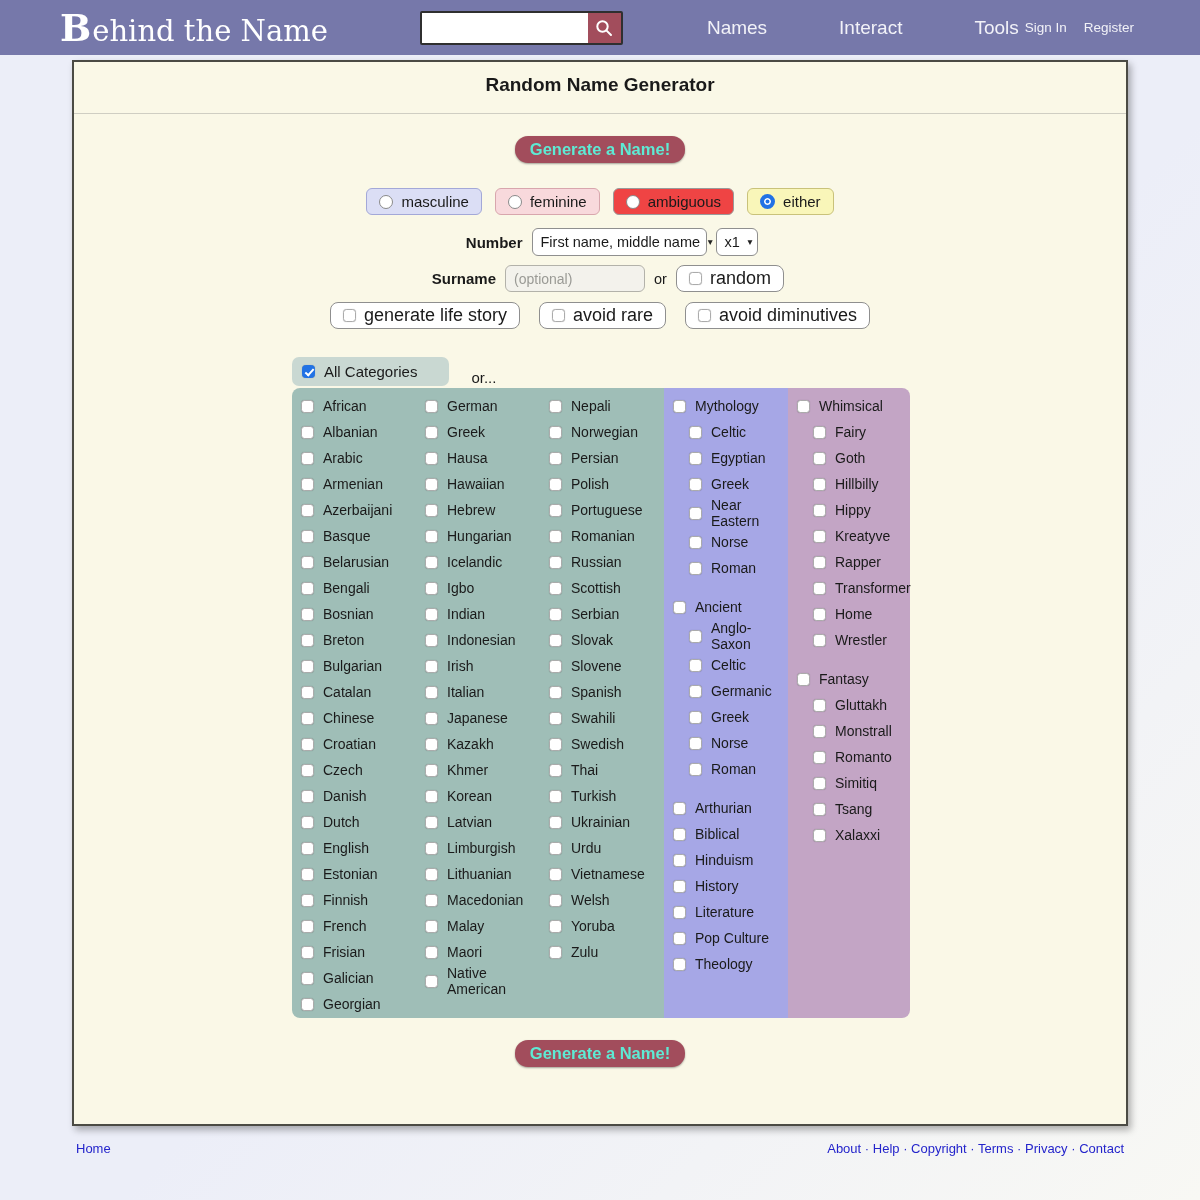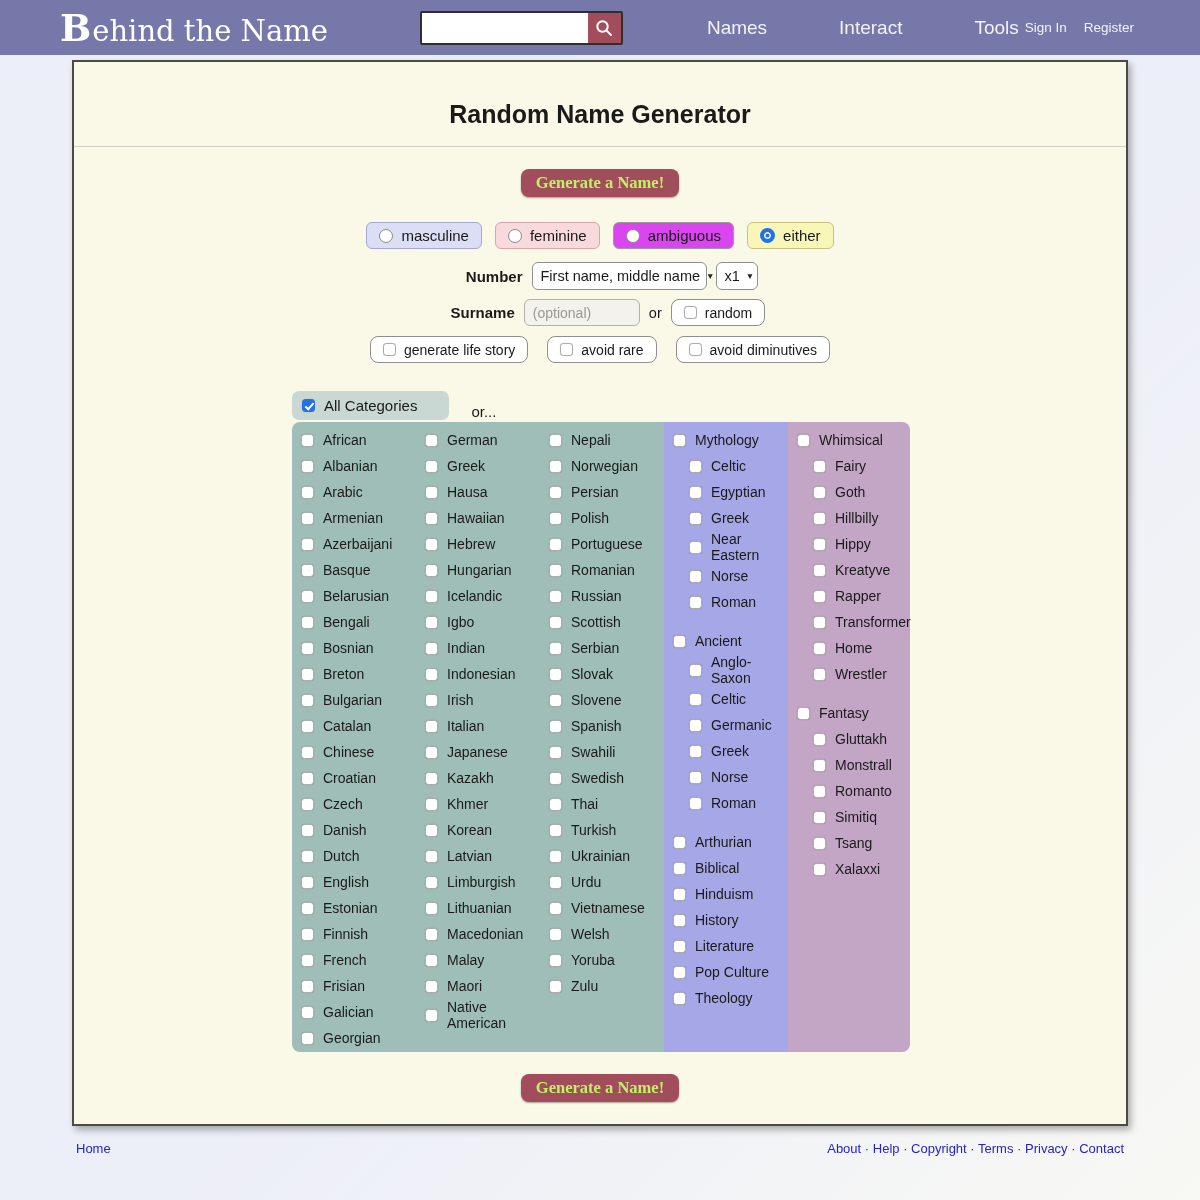--- a/index.html
+++ b/index.html
@@ -24,28 +24,28 @@
   .nav-link { color:#f2f2f8; font-size:19px; text-decoration:none; cursor:pointer; }
   .auth { margin-left:auto; display:flex; gap:17px; }
   .auth-link { color:#f2f2f8; font-size:13.5px; text-decoration:none; cursor:pointer; }
   
   .panel {
     width:1056px; height:1066px; margin:5px auto 0;
     background:var(--panel-bg,#faf8e7);
     border:2px solid #4b4b44;
     box-shadow:3px 4px 7px rgba(0,0,0,.3);
   }
-  .page-title { text-align:center; font-size:25px; font-weight:bold; margin-top:38px; }
+  .page-title { text-align:center; font-size:19px; font-weight:bold; margin-top:12px; }
   .panel-hr { border-top:1px solid #cfcec3; margin-top:17px; }
   .btn-row { text-align:center; }
   .generate-btn {
-    display:inline-block; background:var(--button-bg,#a24d5c); color:#bef264;
+    display:inline-block; background:var(--button-bg,#a24d5c); color:#5eead4;
     font-weight:bold; font-size:16.5px; padding:4px 15px; border:none;
-    border-radius:8px; box-shadow:0 1px 2px rgba(0,0,0,.35); cursor:pointer;
-    font-family:Liberation Serif, serif;
+    border-radius:13px; box-shadow:0 1px 2px rgba(0,0,0,.35); cursor:pointer;
+    font-family:Liberation Sans, sans-serif;
   }
   .btn-top { margin-top:22px; } .btn-bottom { margin-top:22px; }
   
   .gender-row { display:flex; justify-content:center; gap:13px; margin-top:25px; }
   .chip {
     display:inline-flex; align-items:center; gap:8px; height:27px;
     border:1px solid #9a9a9a; border-radius:6px; padding:0 12px;
     font-size:15px; background:#fff; cursor:pointer; white-space:nowrap;
   }
   .radio { width:14px; height:14px; border:1px solid #8a8a8a; border-radius:50%; background:#fff; flex:none; }
@@ -57,27 +57,27 @@
   .num-row { margin-top:13px; } .sur-row { margin-top:9px; }
   .row-label { font-weight:bold; width:80px; text-align:right; }
   .selectbox {
     display:inline-flex; align-items:center; justify-content:space-between;
     height:28px; border:1px solid #8f8f8f; border-radius:6px; background:#fff;
     padding:0 8px; font-size:14.5px; cursor:pointer; white-space:nowrap;
   }
   .sel-parts { width:175px; } .sel-count { width:42px; }
   .sel-arrow { font-size:8.5px; color:#222; margin-left:6px; }
   .surname-input {
-    width:116px; height:27px; border:1px solid #b3b2aa; border-radius:6px;
+    width:140px; height:27px; border:1px solid #b3b2aa; border-radius:6px;
     background:#f3f2ec; padding:0 8px; font-size:14px; color:#be185d; outline:none;
   }
   .surname-input::placeholder { color:#9a9a95; }
   .or-label { font-size:14.5px; }
   .options-row { display:flex; justify-content:center; gap:19px; margin-top:10px; }
-  .option-chip { border-radius:8px; border-color:#8f8f8f; font-size:14px; }
+  .option-chip { border-radius:8px; border-color:#8f8f8f; font-size:18px; }
   .cb {
     width:13px; height:13px; background:#fff; border:1px solid #ababab;
     border-radius:3.5px; flex:none; box-shadow:0 0 1px rgba(0,0,0,.25);
   }
   .cb.checked { background:var(--accent-blue,#2172e5); border-color:var(--accent-blue,#2172e5); position:relative; }
   .cb.checked::after {
     content:""; position:absolute; left:4px; top:1px; width:3px; height:7px;
     border:solid #fff; border-width:0 2px 2px 0; transform:rotate(42deg);
   }
   
@@ -147,21 +147,21 @@
       <label class="chip gender-chip" style="background: rgb(219, 222, 245); border-color: rgb(163, 168, 216);">
         <span class="radio"></span>
         <span>masculine</span>
       </label>
 
       <label class="chip gender-chip" style="background: rgb(248, 217, 220); border-color: rgb(216, 166, 173);">
         <span class="radio"></span>
         <span>feminine</span>
       </label>
 
-      <label class="chip gender-chip" style="background: #d946ef; border-color: rgb(154, 154, 154);">
+      <label class="chip gender-chip" style="background: #ef4444; border-color: rgb(154, 154, 154);">
         <span class="radio"></span>
         <span>ambiguous</span>
       </label>
 
       <label class="chip gender-chip selected" style="background: rgb(249, 246, 185); border-color: rgb(201, 194, 122);">
         <span class="radio"></span>
         <span>either</span>
       </label>
     </div>
 

